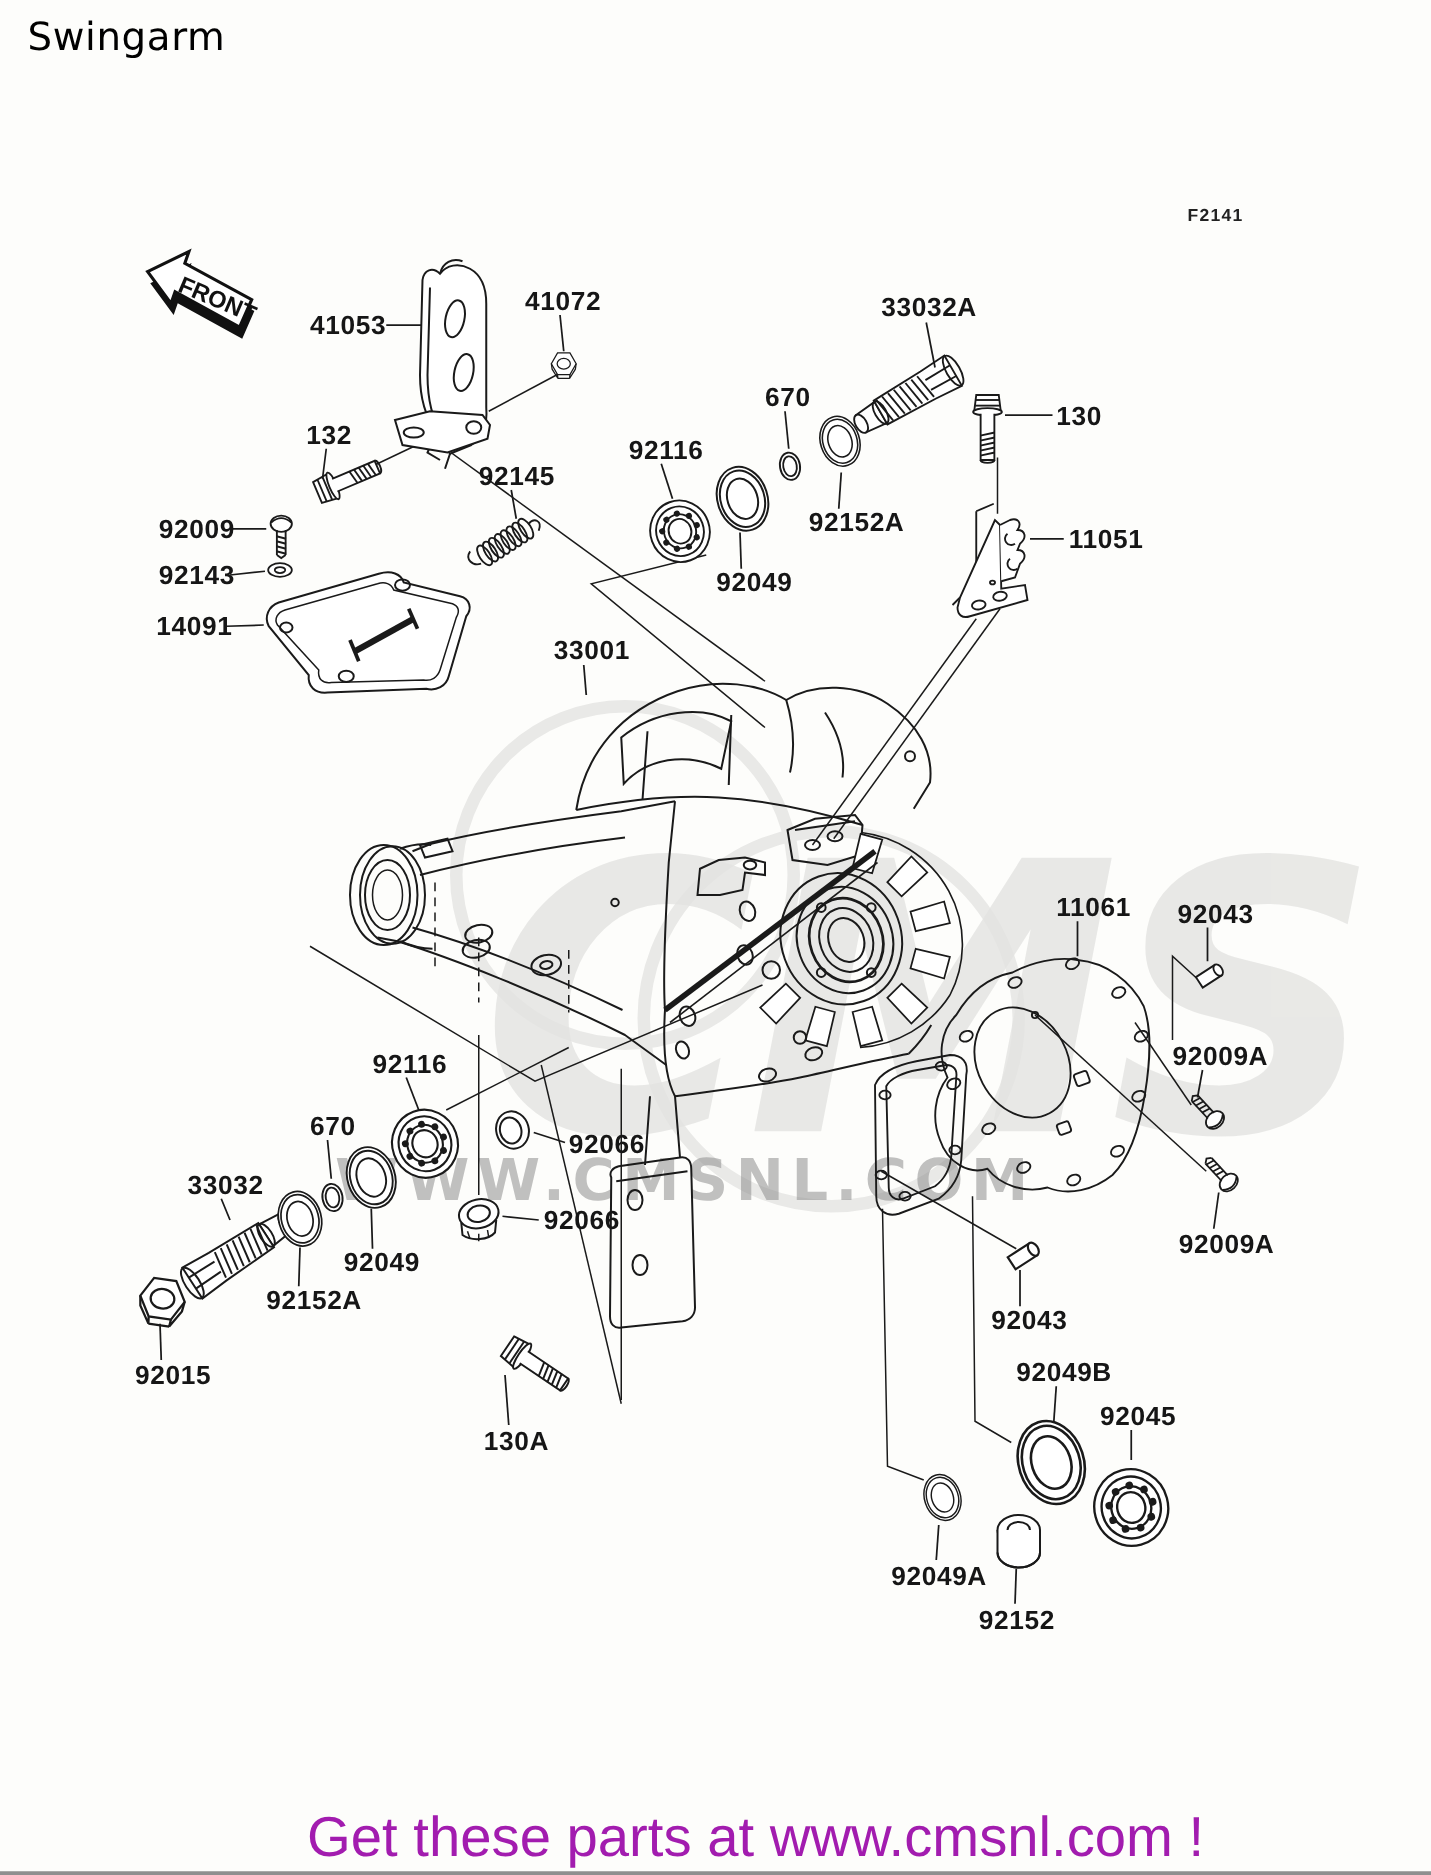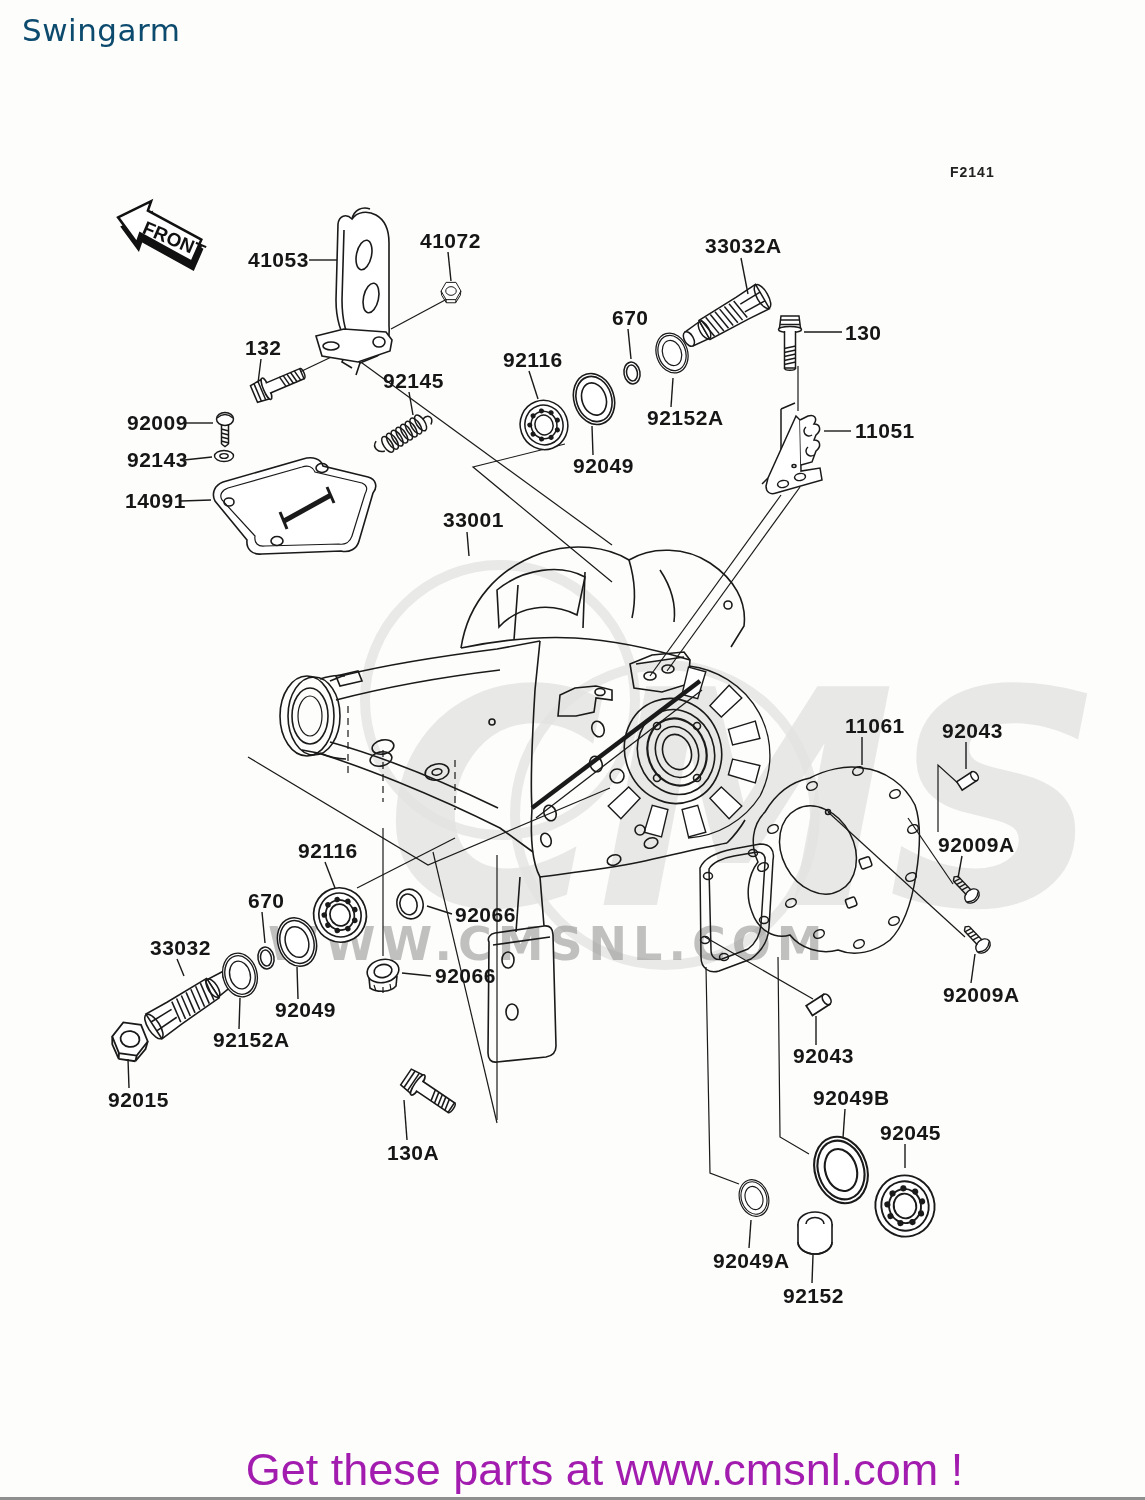--- a/index.html
+++ b/index.html
@@ -408,18 +408,18 @@
         <text x="813" y="1105" class="part-label">92049B</text>
         <polyline points="905,1144 905,1168" fill="none" stroke="#1a1a1a" stroke-width="1.4"></polyline>
         <text x="880" y="1140" class="part-label">92045</text>
         <polyline points="749,1248 751,1220" fill="none" stroke="#1a1a1a" stroke-width="1.4"></polyline>
         <text x="713" y="1268" class="part-label">92049A</text>
         <polyline points="812,1283 813,1255" fill="none" stroke="#1a1a1a" stroke-width="1.4"></polyline>
         <text x="783" y="1303" class="part-label">92152</text>
       </g>
 </svg>
 
-<div class="page-title" style="color: #0c4a6e;">Swingarm</div>
+<div class="page-title" style="color: #000000;">Swingarm</div>
 <div class="figure-code">F2141</div>
 <div class="footer-banner" style="color: #a21caf; padding-left: 32px;">Get these parts at www.cmsnl.com !</div>
 <div class="bottom-edge"></div>
 
 </div>
 
 </body></html>

